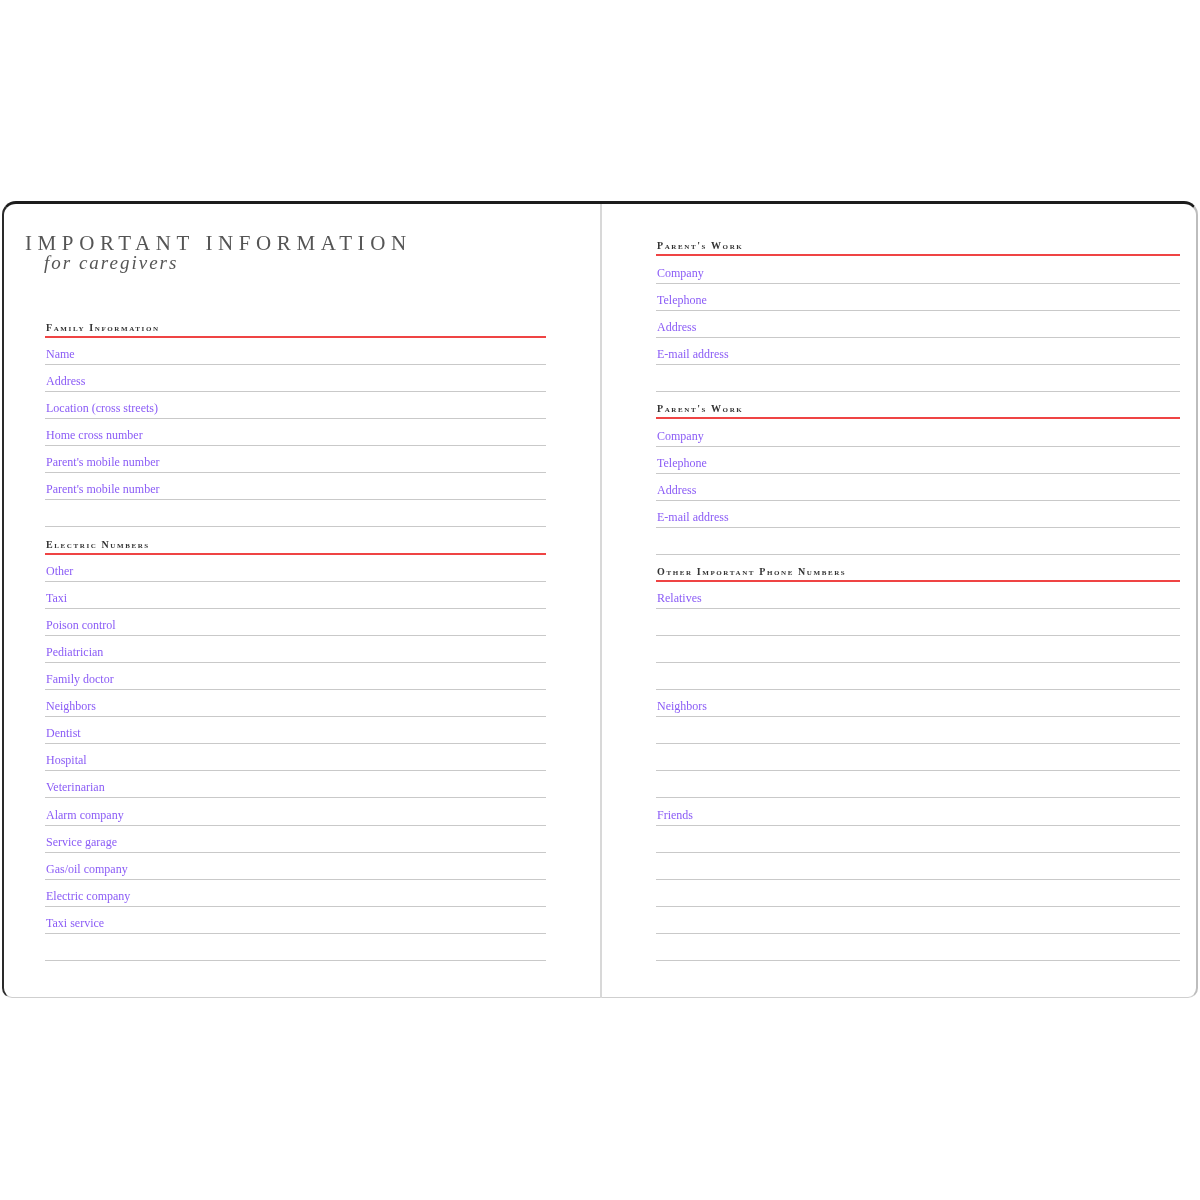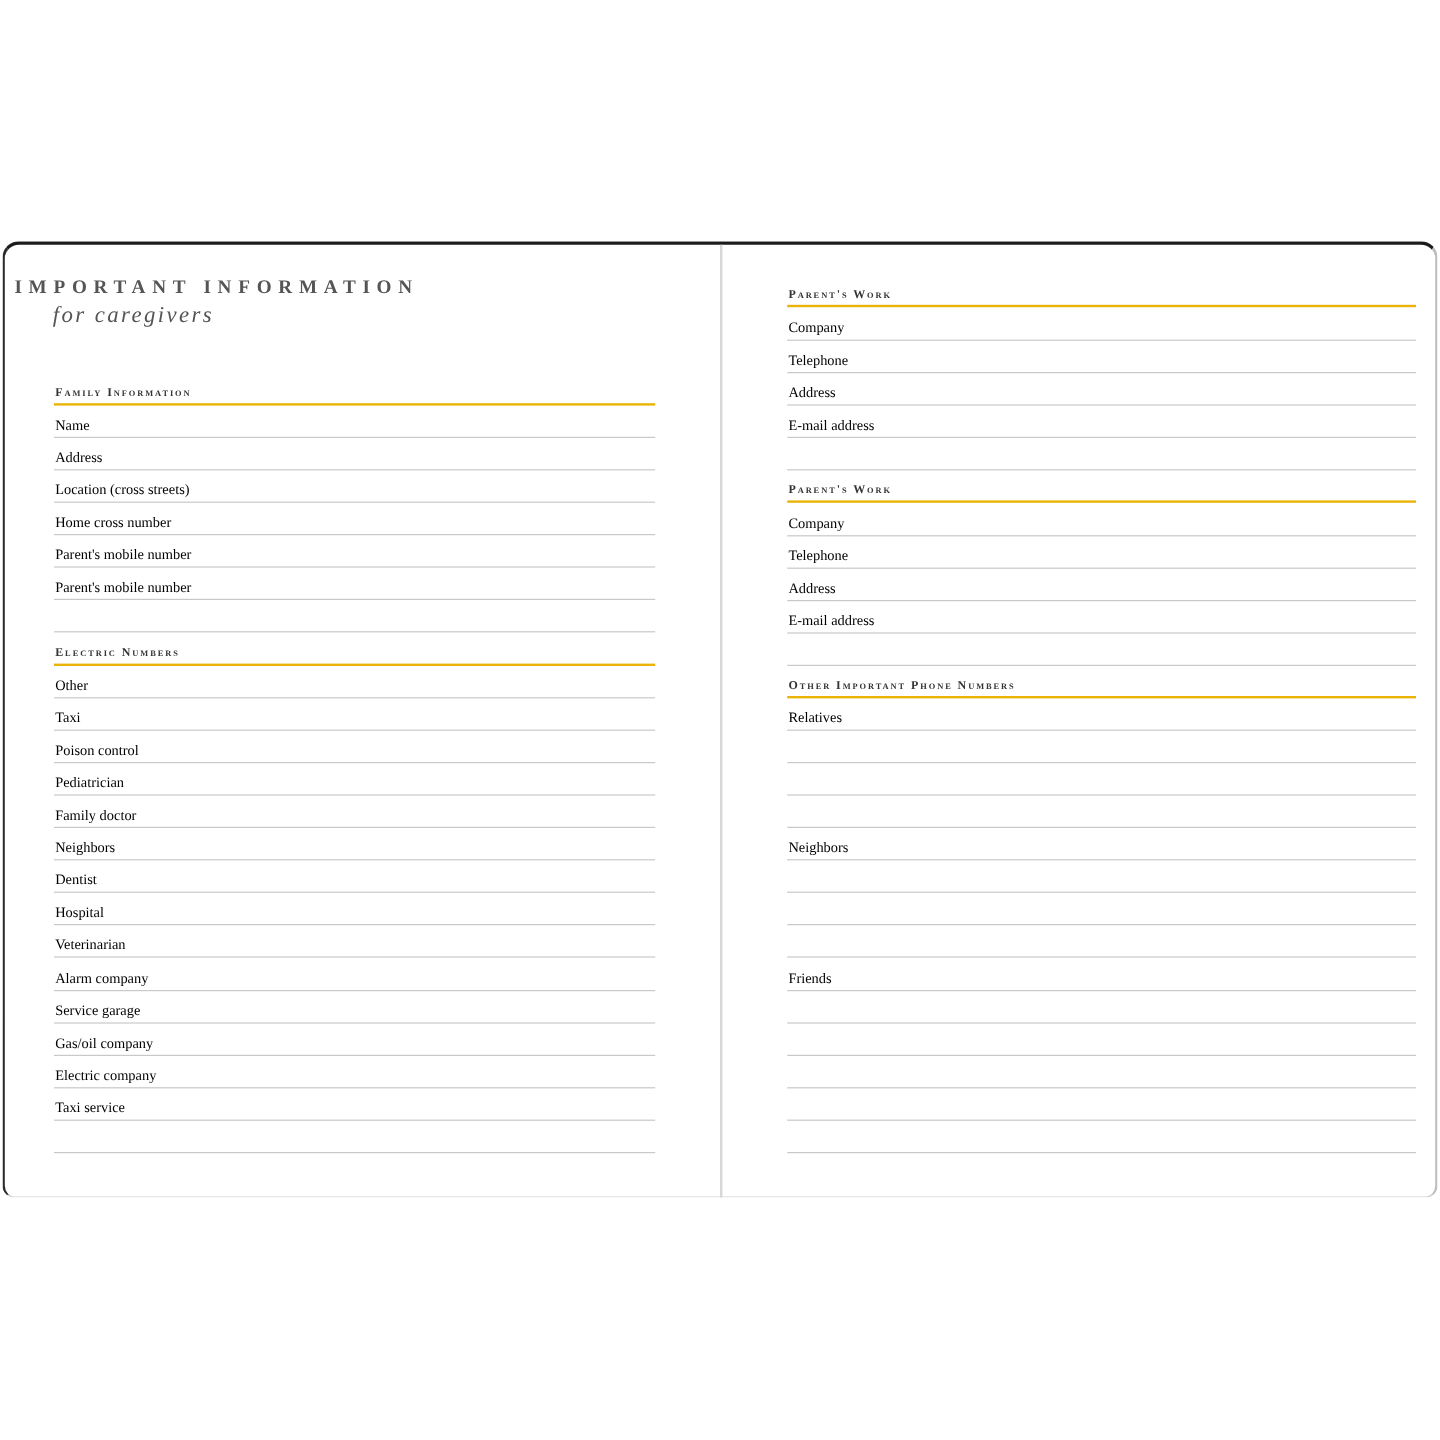--- a/index.html
+++ b/index.html
@@ -3,32 +3,32 @@
 <meta charset="utf-8">
 <style>
   html, body { margin:0; padding:0; background:#ffffff; }
   body { width:1200px; height:1200px; position:relative; overflow:hidden;
          font-family:"Liberation Serif","DejaVu Serif",serif; color:#444; }
   .book { position:absolute; left:2px; top:201px; width:1196px; height:797px;
           background:#fff; border-top:3px solid #1c1c1c; border-left:2px solid #2a2a2a;
           border-right:2px solid #bdbdbd; border-bottom:1px solid #cfcfcf;
           border-radius:14px 14px 10px 10px; box-sizing:border-box; }
   .spine { position:absolute; left:600px; top:204px; width:2px; height:794px; background:#d8d8d8; }
-  .title-main { position:absolute; left:12px; top:231px; font-size:16px; letter-spacing:5.6px;
-                color:#555; font-weight:bold; }
+  .title-main { position:absolute; left:25px; top:231px; font-size:21px; letter-spacing:5.6px;
+                color:#555; font-weight:normal; }
   .title-sub { position:absolute; left:44px; top:252px; font-size:19px; font-style:italic;
                letter-spacing:2px; color:#555; }
   .col { position:absolute; }
   .col.left { left:45px; width:501px; }
   .col.right { left:656px; width:524px; }
-  .sec-head { position:absolute; left:0; width:100%; height:0; border-bottom:2px solid #eab308; }
+  .sec-head { position:absolute; left:0; width:100%; height:0; border-bottom:2px solid #ef4444; }
   .sec-head span { position:absolute; left:1px; bottom:3px; font-size:10px; font-variant:small-caps;
                    letter-spacing:1.6px; font-weight:bold; color:#333; text-transform:none; white-space:nowrap; }
   .row { position:absolute; left:0; width:100%; height:0; border-bottom:1px solid #c9c9c9; }
-  .row span { position:absolute; left:1px; bottom:2px; font-size:12px; color:#000000; white-space:nowrap; }
+  .row span { position:absolute; left:1px; bottom:2px; font-size:12px; color:#8b5cf6; white-space:nowrap; }
 </style>
 </head>
 <body>
 
 <div class="book"></div>
 <div class="spine"></div>
 
 <div class="title-main">IMPORTANT INFORMATION</div>
 <div class="title-sub">for caregivers</div>
 

